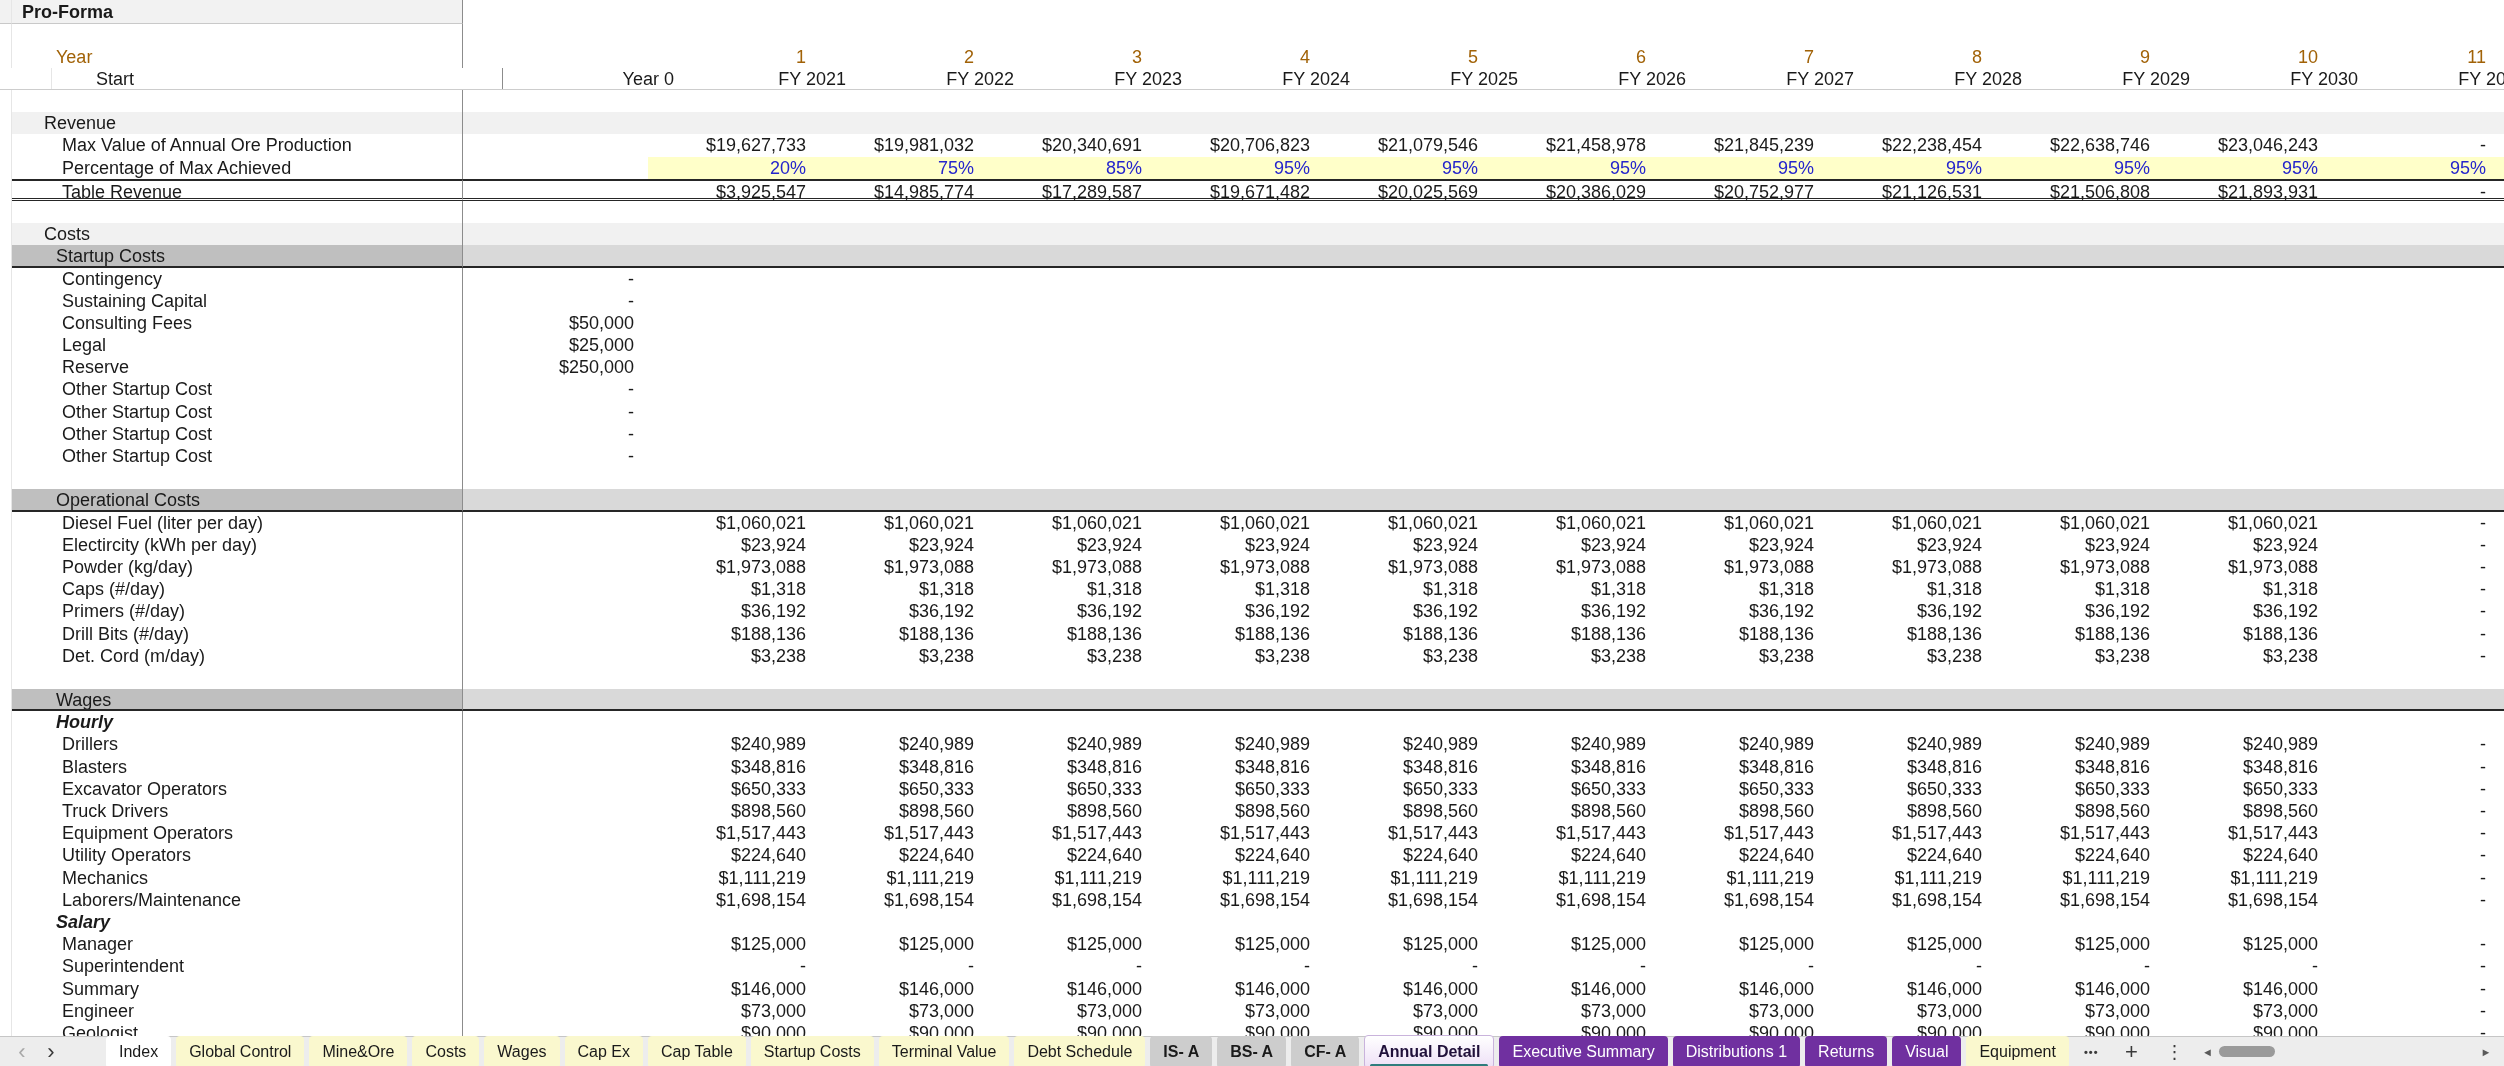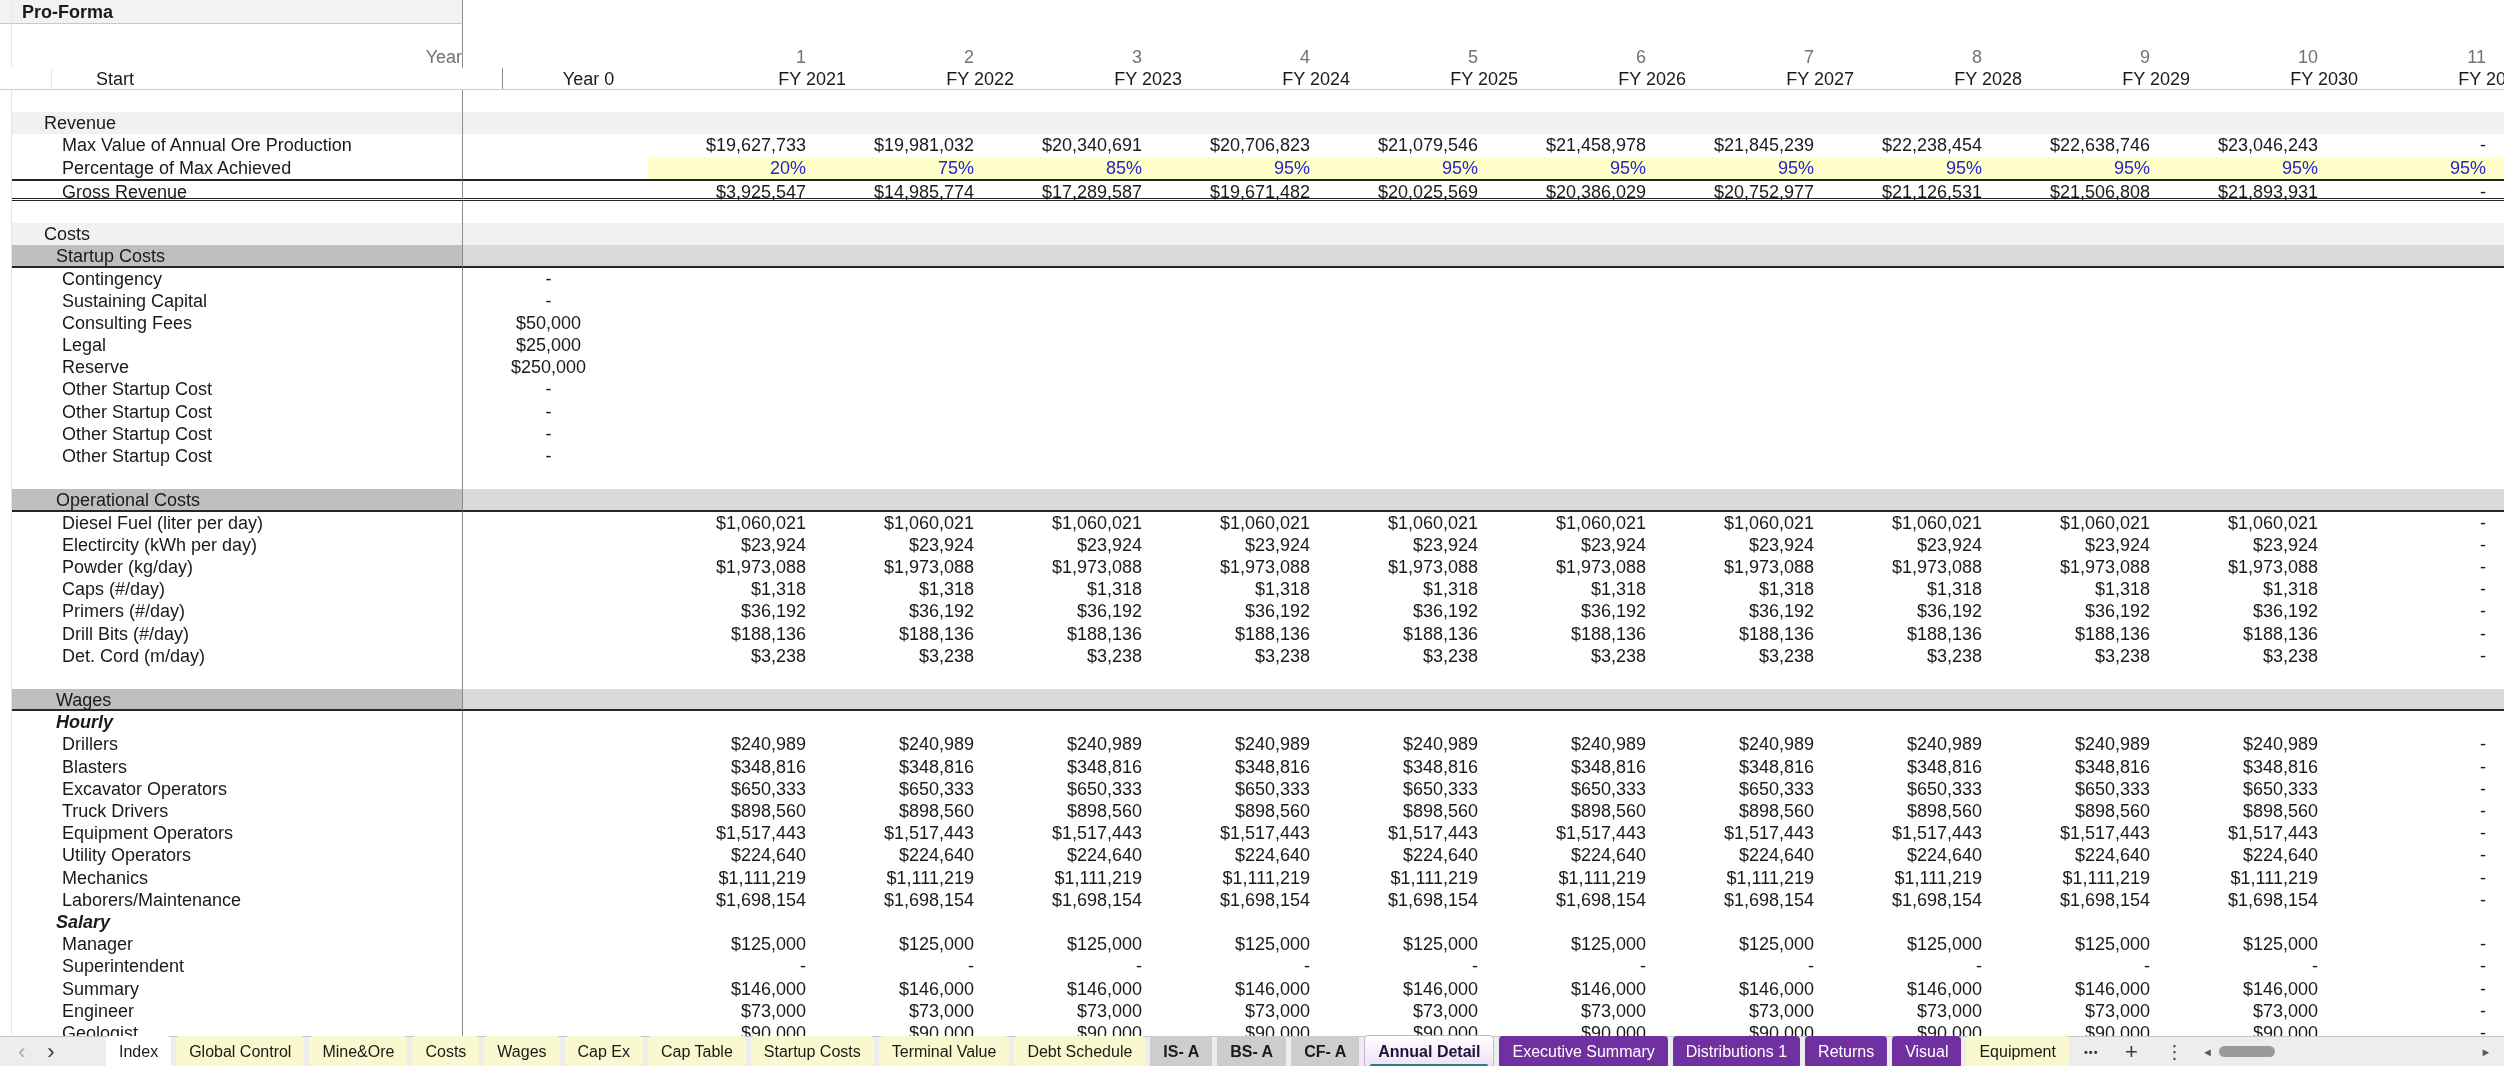--- a/index.html
+++ b/index.html
@@ -11,28 +11,28 @@
   .sheet {
     position: absolute; left: 0; top: 0; width: 2504px; height: 1036px;
     overflow: hidden; background: #fff;
   }
   .row { display: flex; height: 22.2px; line-height: 22.2px; font-size: 18px; }
   .row.hdr { height: 22px; line-height: 22px; }
   .title-row { height: 24px; line-height: 24px; }
   .c-gutter { width: 12px; flex: none; border-right: 1px solid #E6E6E6; }
   .c-label  { width: 451px; flex: none; padding-left: 50px; border-right: 1px solid var(--divider);
               white-space: nowrap; overflow: hidden; }
-  .c-y0     { width: 185px; flex: none; text-align: center; padding-right: 14px; white-space: nowrap; }
+  .c-y0     { width: 185px; flex: none; text-align: right; padding-right: 14px; white-space: nowrap; }
   .c-fy     { width: 168px; flex: none; text-align: right; padding-right: 10px; white-space: nowrap; }
   .c-fill   { flex: 1; }
   
   .tband { background: #F2F2F2; border-bottom: 1px solid #C9C9C9; }
   .title-row .c-label { padding-left: 10px; font-weight: bold; }
   
-  .year-row .c-label, .year-row .c-fy { color: #737373; text-align: right; }
+  .year-row .c-label, .year-row .c-fy { color: #a16207; }
   .year-row .c-label { padding-left: 44px; }
   .start-row { border-bottom: 1px solid #CDCDCD; padding-left: 40px; }
   .start-row .c-label { padding-left: 44px; }
   
   .r-section .c-label, .r-section .c-y0, .r-section .c-fy, .r-section .c-fill { background: var(--section-band); }
   .r-section .c-label { padding-left: 32px; }
   .r-sub .c-label { background: var(--subsection-band); padding-left: 44px; }
   .r-sub .c-y0, .r-sub .c-fy, .r-sub .c-fill { background: var(--subsection-band-right); }
   .r-sub .c-label, .r-sub .c-y0, .r-sub .c-fy, .r-sub .c-fill { border-bottom: 2px solid #262626; }
   .r-group .c-label { font-weight: bold; font-style: italic; padding-left: 44px; }
@@ -185,21 +185,21 @@
         <div class="c-fy">95%</div>
         <div class="c-fy">95%</div>
         <div class="c-fy">95%</div>
         <div class="c-fy">95%</div>
         <div class="c-fy">95%</div>
         <div class="c-fy">95%</div>
         <div class="c-fill"></div>
       </div>
       <div class="row r-total">
         <div class="c-gutter"></div>
-        <div class="c-label">Gross Revenue</div>
+        <div class="c-label">Table Revenue</div>
         <div class="c-y0"></div>
         <div class="c-fy">$3,925,547</div>
         <div class="c-fy">$14,985,774</div>
         <div class="c-fy">$17,289,587</div>
         <div class="c-fy">$19,671,482</div>
         <div class="c-fy">$20,025,569</div>
         <div class="c-fy">$20,386,029</div>
         <div class="c-fy">$20,752,977</div>
         <div class="c-fy">$21,126,531</div>
         <div class="c-fy">$21,506,808</div>

